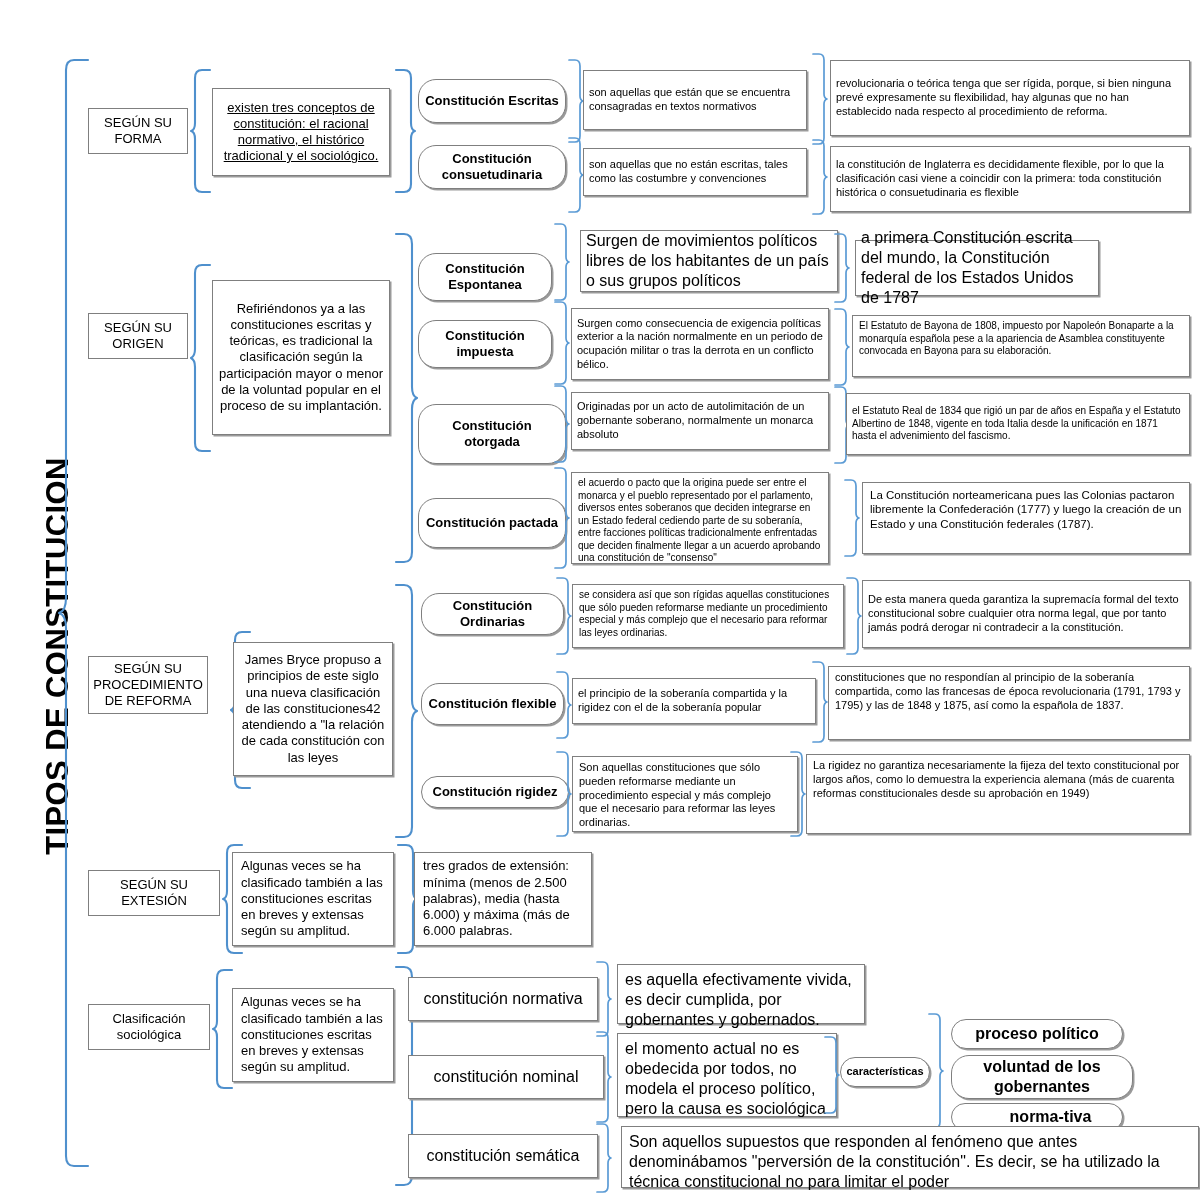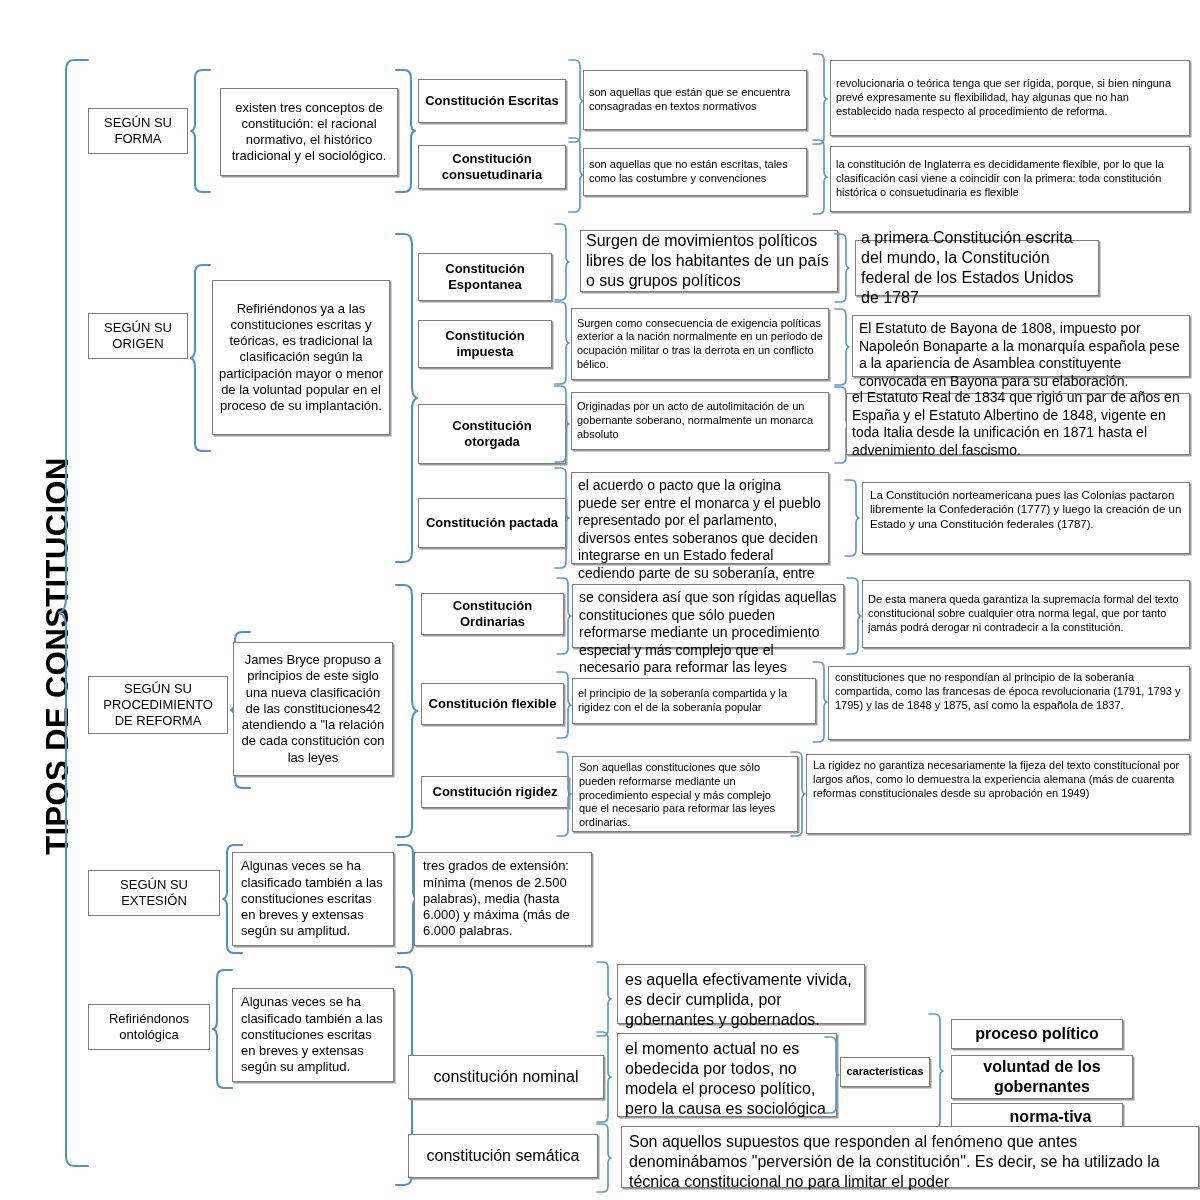--- a/index.html
+++ b/index.html
@@ -23,27 +23,27 @@
     justify-content:center;
     text-align:center;
     line-height:1.25;
     padding:3px 5px;
   }
   .box.shadow{ box-shadow:1.5px 1.5px 0 0 #9a9a9a; }
   .box.just{ text-align:justify; justify-content:flex-start; display:block; }
   .box.just p{margin:0;text-align:justify;}
   .box.just p:last-child{text-align:left;}
   .box.left{ text-align:left; justify-content:flex-start; }
-  .bold{font-weight:bold;}
+  .bold{font-weight:bold;border-radius:18px;}
 
   .t13{font-size:13px;}
   .t12{font-size:16px;margin-left:9px;}
   .t115{font-size:11.5px;}
   .t11{font-size:11px;}
-  .t10{font-size:14px;}
+  .t10{font-size:10px;}
   .t16{font-size:16px;}
 
   
   #vtitle{
     position:absolute;
     left:-222px; top:638px;
     width:560px;
     transform:rotate(-90deg);
     transform-origin:center center;
     font-size:31px;
@@ -75,21 +75,21 @@
   <div class="box t13" style="left:88px;top:108px;width:100px;height:46px;">
     <span>SEGÚN SU FORMA</span>
   </div>
 
   <div class="brace" style="left:190px;top:68px;">
     <svg width="22" height="126" viewBox="0 0 22 126">
       <path class="bl" d="M20,2 L12,2 Q5,2 5,10 L5,55 Q5,62 1,63 Q5,64 5,71 L5,116 Q5,124 12,124 L20,124"></path>
     </svg>
   </div>
 
-  <div class="box t13 shadow" style="left:220px;top:88px;width:178px;height:88px;">
+  <div class="box t13 shadow" style="left:212px;top:88px;width:178px;height:88px;text-decoration:underline;">
     <span>existen tres conceptos de constitución: el racional normativo, el histórico tradicional y el sociológico.</span>
   </div>
 
   <div class="brace" style="left:394px;top:68px;">
     <svg width="22" height="126" viewBox="0 0 22 126">
       <path class="bl" d="M2,2 L10,2 Q17,2 17,10 L17,55 Q17,62 21,63 Q17,64 17,71 L17,116 Q17,124 10,124 L2,124"></path>
     </svg>
   </div>
 
   <div class="box t13 bold shadow" style="left:418px;top:79px;width:148px;height:44px;">
@@ -233,21 +233,21 @@
 
   <div class="brace" style="left:844px;top:478px;">
     <svg width="16" height="80" viewBox="0 0 16 80">
       <path class="bl-thin" d="M1,2 L7,2 Q12,2 12,8 L12,35 Q12,39 15,40 Q12,41 12,45 L12,72 Q12,78 7,78 L1,78"></path>
     </svg>
   </div>
   <div class="box just t115 shadow" style="left:862px;top:482px;width:328px;height:72px;padding:5px 7px;">
     <p>La Constitución norteamericana pues las Colonias pactaron libremente la Confederación (1777) y luego la creación de un Estado y una Constitución federales (1787).</p>
   </div>
 
-  <div class="box t13" style="left:88px;top:676px;width:140px;height:58px;">
+  <div class="box t13" style="left:88px;top:656px;width:120px;height:58px;">
     <span>SEGÚN SU PROCEDIMIENTO DE REFORMA</span>
   </div>
 
   <div class="brace" style="left:230px;top:630px;">
     <svg width="22" height="160" viewBox="0 0 22 160">
       <path class="bl" d="M20,2 L12,2 Q5,2 5,10 L5,71 Q5,78 1,80 Q5,82 5,89 L5,150 Q5,158 12,158 L20,158"></path>
     </svg>
   </div>
 
   <div class="box t13 shadow" style="left:233px;top:642px;width:160px;height:134px;">
@@ -342,39 +342,42 @@
     <svg width="22" height="112" viewBox="0 0 22 112">
       <path class="bl" d="M2,2 L10,2 Q17,2 17,10 L17,48 Q17,55 21,56 Q17,57 17,64 L17,102 Q17,110 10,110 L2,110"></path>
     </svg>
   </div>
 
   <div class="box left t13 shadow" style="left:414px;top:852px;width:178px;height:94px;padding:5px 8px;">
     <span>tres grados de extensión: mínima (menos de 2.500 palabras), media (hasta 6.000) y máxima (más de 6.000 palabras.</span>
   </div>
 
   <div class="box t13" style="left:88px;top:1004px;width:122px;height:46px;">
-    <span>Refiriéndonos ontológica</span>
+    <span>Clasificación sociológica</span>
   </div>
 
   <div class="brace" style="left:212px;top:968px;">
     <svg width="22" height="122" viewBox="0 0 22 122">
       <path class="bl" d="M20,2 L12,2 Q5,2 5,10 L5,53 Q5,60 1,61 Q5,62 5,69 L5,112 Q5,120 12,120 L20,120"></path>
     </svg>
   </div>
 
   <div class="box left t13 shadow" style="left:232px;top:988px;width:162px;height:94px;padding:5px 8px;">
     <span>Algunas veces se ha clasificado también a las constituciones escritas en breves y extensas según su amplitud.</span>
   </div>
 
   <div class="brace" style="left:394px;top:965px;">
     <svg width="24" height="222" viewBox="0 0 24 222">
       <path class="bl" d="M2,2 L10,2 Q18,2 18,12 L18,100 Q18,109 23,111 Q18,113 18,122 L18,210 Q18,220 10,220 L2,220"></path>
     </svg>
   </div>
 
+  <div class="box t16 shadow" style="left:408px;top:977px;width:190px;height:44px;">
+    <span>constitución normativa</span>
+  </div>
   <div class="box t16 shadow" style="left:408px;top:1055px;width:196px;height:44px;">
     <span>constitución nominal</span>
   </div>
   <div class="box t16 shadow" style="left:408px;top:1134px;width:190px;height:44px;">
     <span>constitución semática</span>
   </div>
 
   <div class="brace" style="left:596px;top:960px;">
     <svg width="16" height="78" viewBox="0 0 16 78">
       <path class="bl-thin" d="M1,2 L7,2 Q12,2 12,8 L12,34 Q12,38 15,39 Q12,40 12,44 L12,70 Q12,76 7,76 L1,76"></path>

